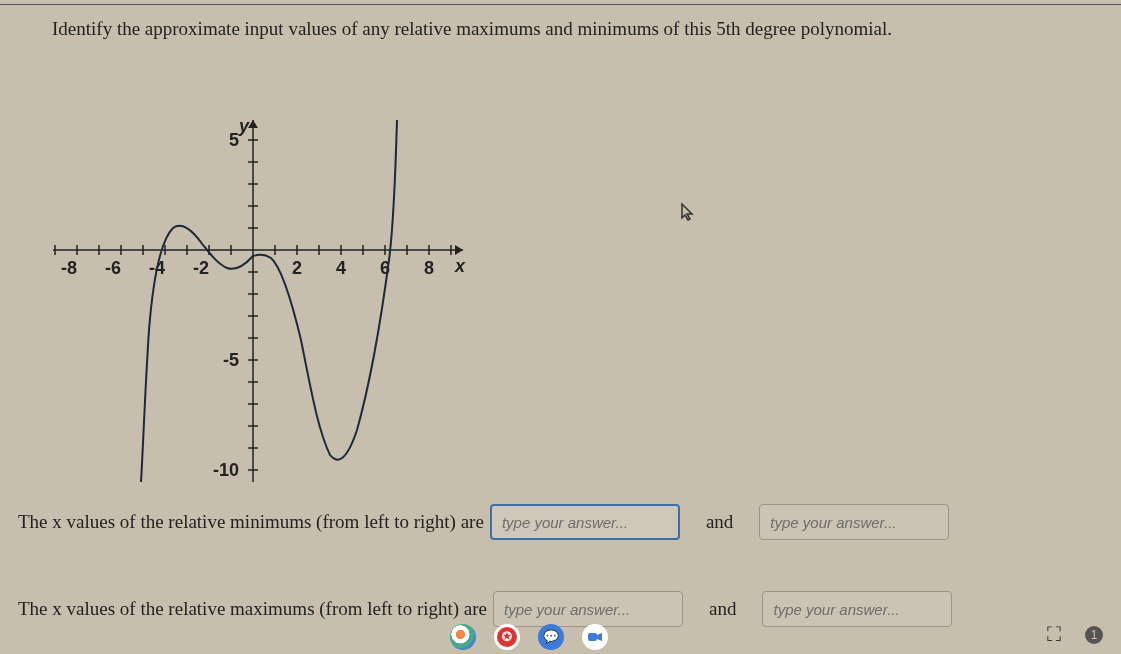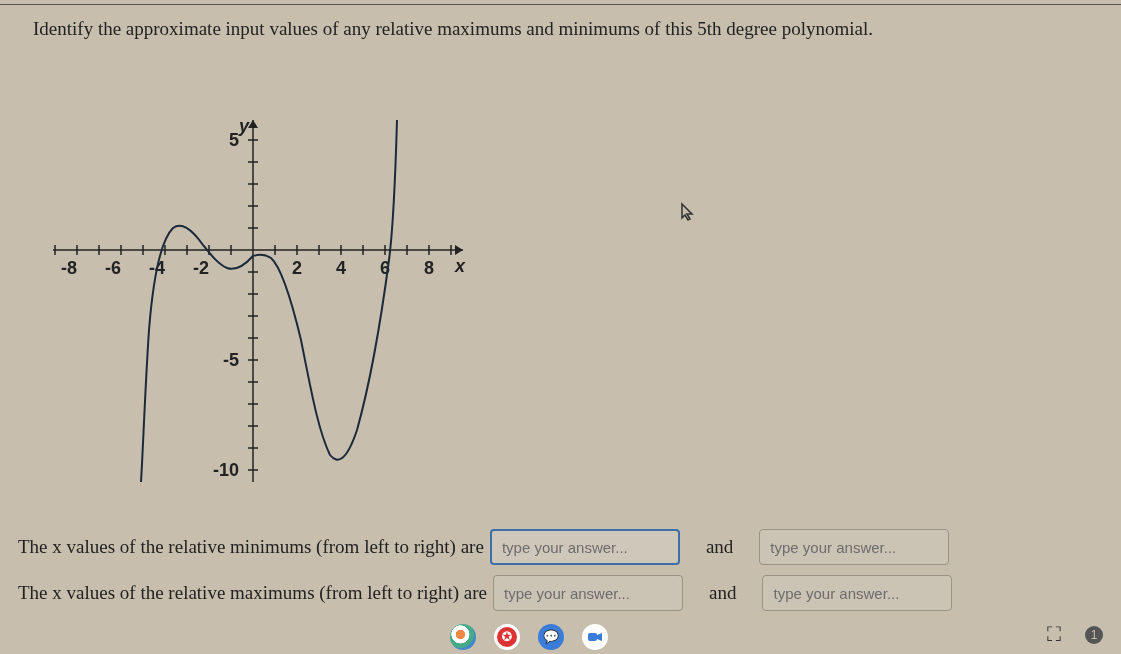--- a/index.html
+++ b/index.html
@@ -16,50 +16,51 @@
     position: absolute;
     top: 4px;
     left: 0;
     width: 100%;
     height: 1px;
     background: #555;
   }
   .question {
     position: absolute;
     top: 18px;
-    left: 33px;
+    left: 52px;
     font-size: 19px;
     color: #222;
   }
   .graph {
     position: absolute;
     top: 60px;
     left: 28px;
   }
   .answer-row {
     position: absolute;
     left: 18px;
     display: flex;
     align-items: center;
     font-size: 19px;
     color: #222;
   }
-  .row-min { top: 529px; text-align: center; }
-  .row-max { top: 575px; justify-content: center; }
+  .row-min { top: 504px; text-align: center; }
+  .row-max { top: 591px; justify-content: center; }
   .answer-box {
     font-family: Arial, sans-serif;
     font-size: 15px;
     color: #6d6d6d;
     padding: 8px 10px;
     border-radius: 4px;
     margin: 0 6px;
     min-width: 190px;
     height: 36px;
     display: inline-flex;
     align-items: center;
+    font-style: italic;
   }
   .box-active {
     border: 2px solid #3d6fa8;
     background: rgba(255,255,255,0.15);
   }
   .box-inactive {
     border: 1px solid #9a9488;
     background: rgba(255,255,255,0.08);
   }
   .and-label {

